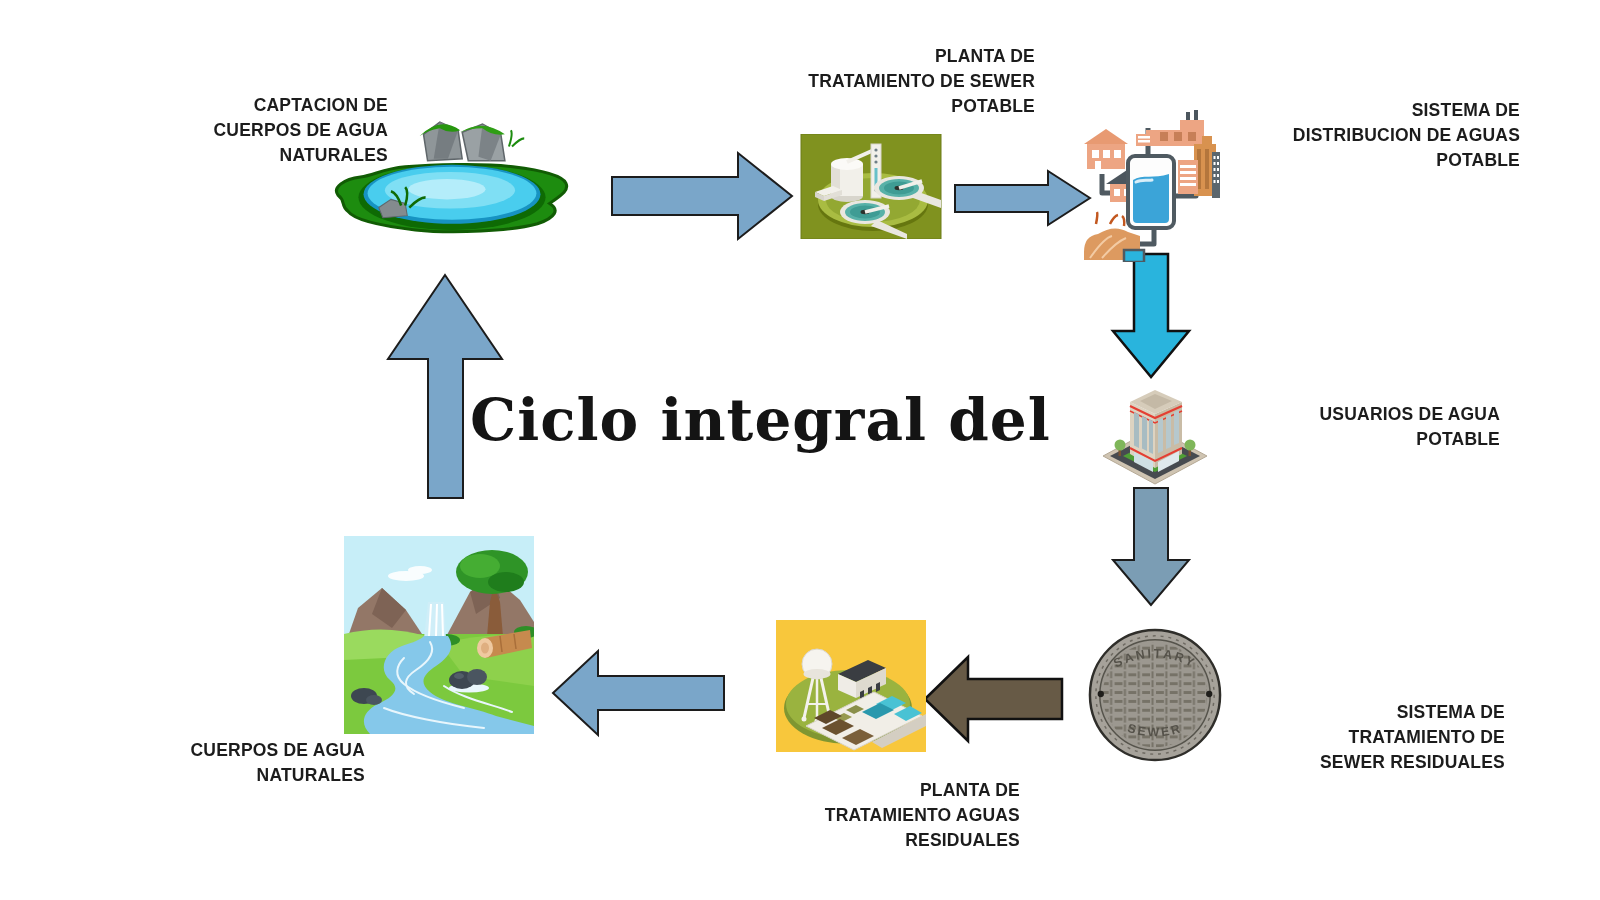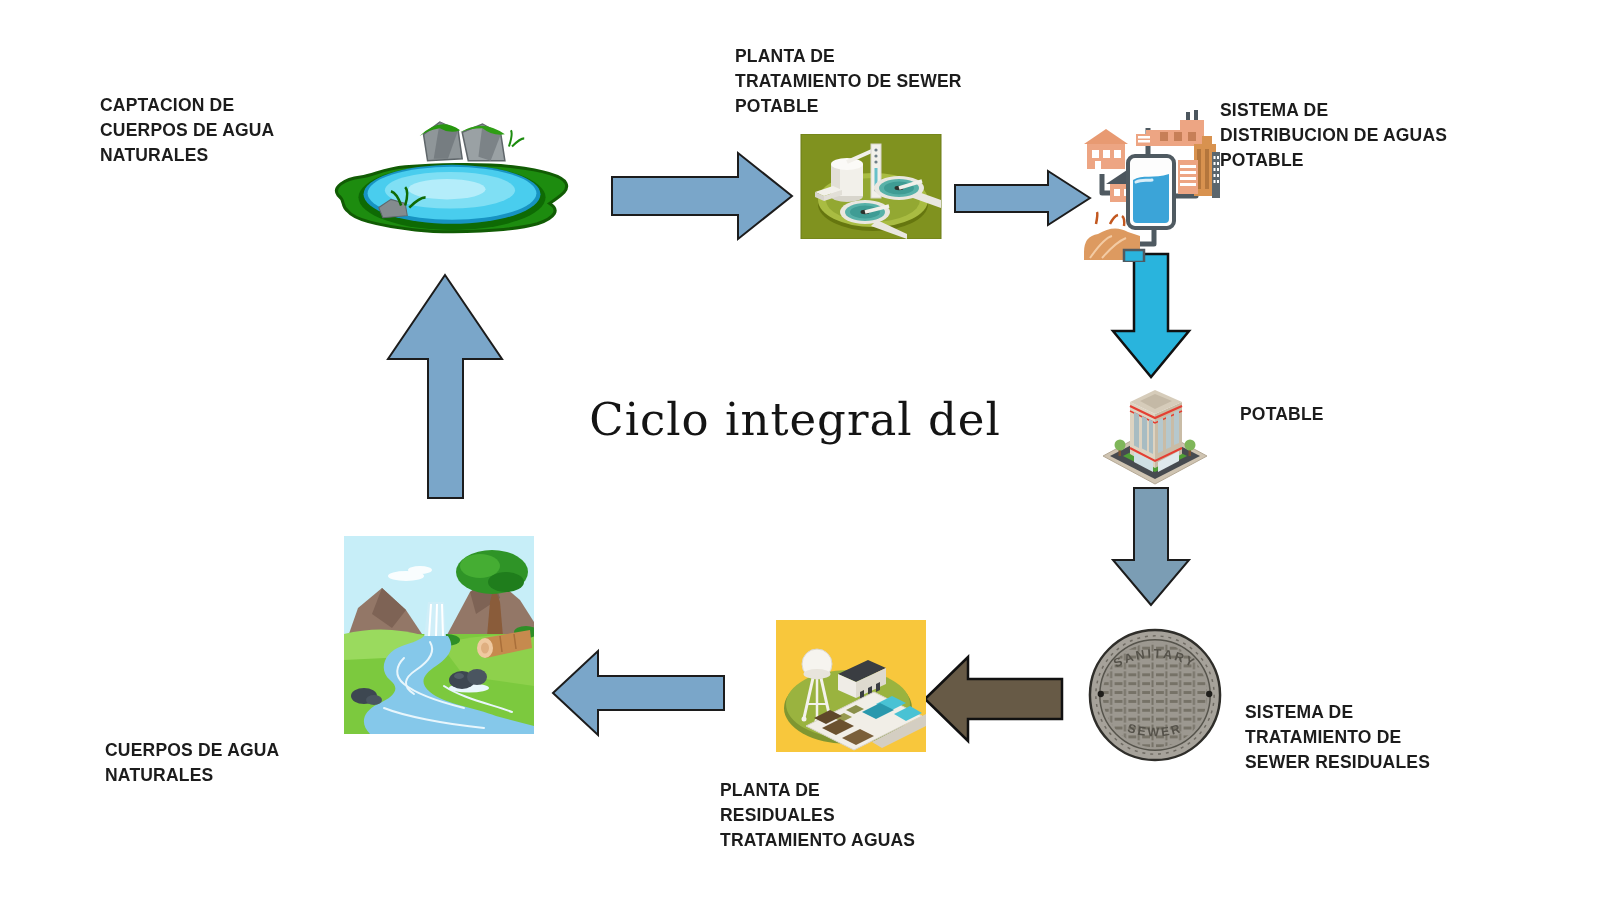--- a/index.html
+++ b/index.html
@@ -1,65 +1,66 @@
 <!DOCTYPE html>
 <html><head>
 <meta charset="utf-8">
 <style>
   html,body{margin:0;padding:0;background:#fff;}
   #canvas{position:relative;width:1600px;height:900px;background:#ffffff;overflow:hidden;
           font-family:"Liberation Sans",sans-serif;}
   .abs{position:absolute;}
-  .node-label{position:absolute;text-align:left;font-weight:700;font-size:17.5px;
+  .node-label{position:absolute;text-align:right;font-weight:700;font-size:17.5px;
               line-height:25px;letter-spacing:.2px;color:#1c1c1c;}
-  .title{position:absolute;text-align:center;font-family:"DejaVu Serif",serif;
-         font-weight:400;font-size:45px;line-height:68px;color:#141414;letter-spacing:1px;}
+  .title{position:absolute;font-family:"DejaVu Serif",serif;
+         font-weight:700;font-size:58px;line-height:68px;color:#141414;letter-spacing:1px;}
   svg{display:block;}
 </style>
 </head>
 <body>
 
 <div id="canvas">
 
   <div class="title" style="left:470px;top:386px;width:650px;">
     <div>Ciclo integral del</div>
   </div>
 
-  <div class="node-label" style="left:100px;top:93px;width:280px;">
+  <div class="node-label" style="left:108px;top:93px;width:280px;">
     <div>CAPTACION DE</div>
     <div>CUERPOS DE AGUA</div>
     <div>NATURALES</div>
   </div>
 
   <div class="node-label" style="left:735px;top:44px;width:300px;">
     <div>PLANTA DE</div>
     <div>TRATAMIENTO DE SEWER</div>
     <div>POTABLE</div>
   </div>
 
   <div class="node-label" style="left:1220px;top:98px;width:300px;">
     <div>SISTEMA DE</div>
     <div>DISTRIBUCION DE AGUAS</div>
     <div>POTABLE</div>
   </div>
 
   <div class="node-label" style="left:1240px;top:402px;width:260px;">
+    <div>USUARIOS DE AGUA</div>
     <div>POTABLE</div>
   </div>
 
   <div class="node-label" style="left:1245px;top:700px;width:260px;">
     <div>SISTEMA DE</div>
     <div>TRATAMIENTO DE</div>
     <div>SEWER RESIDUALES</div>
   </div>
 
   <div class="node-label" style="left:720px;top:778px;width:300px;">
     <div>PLANTA DE</div>
+    <div>TRATAMIENTO AGUAS</div>
     <div>RESIDUALES</div>
-    <div>TRATAMIENTO AGUAS</div>
   </div>
 
   <div class="node-label" style="left:105px;top:738px;width:260px;">
     <div>CUERPOS DE AGUA</div>
     <div>NATURALES</div>
   </div>
 
   <svg class="abs" style="left:610px;top:150px;" width="185" height="92" viewBox="0 0 185 92">
     <polygon points="182,46 128,3 128,27 2,27 2,65 128,65 128,89" stroke="#1c1c1c" stroke-width="2" fill="#7aa6c9"></polygon>
   </svg>

